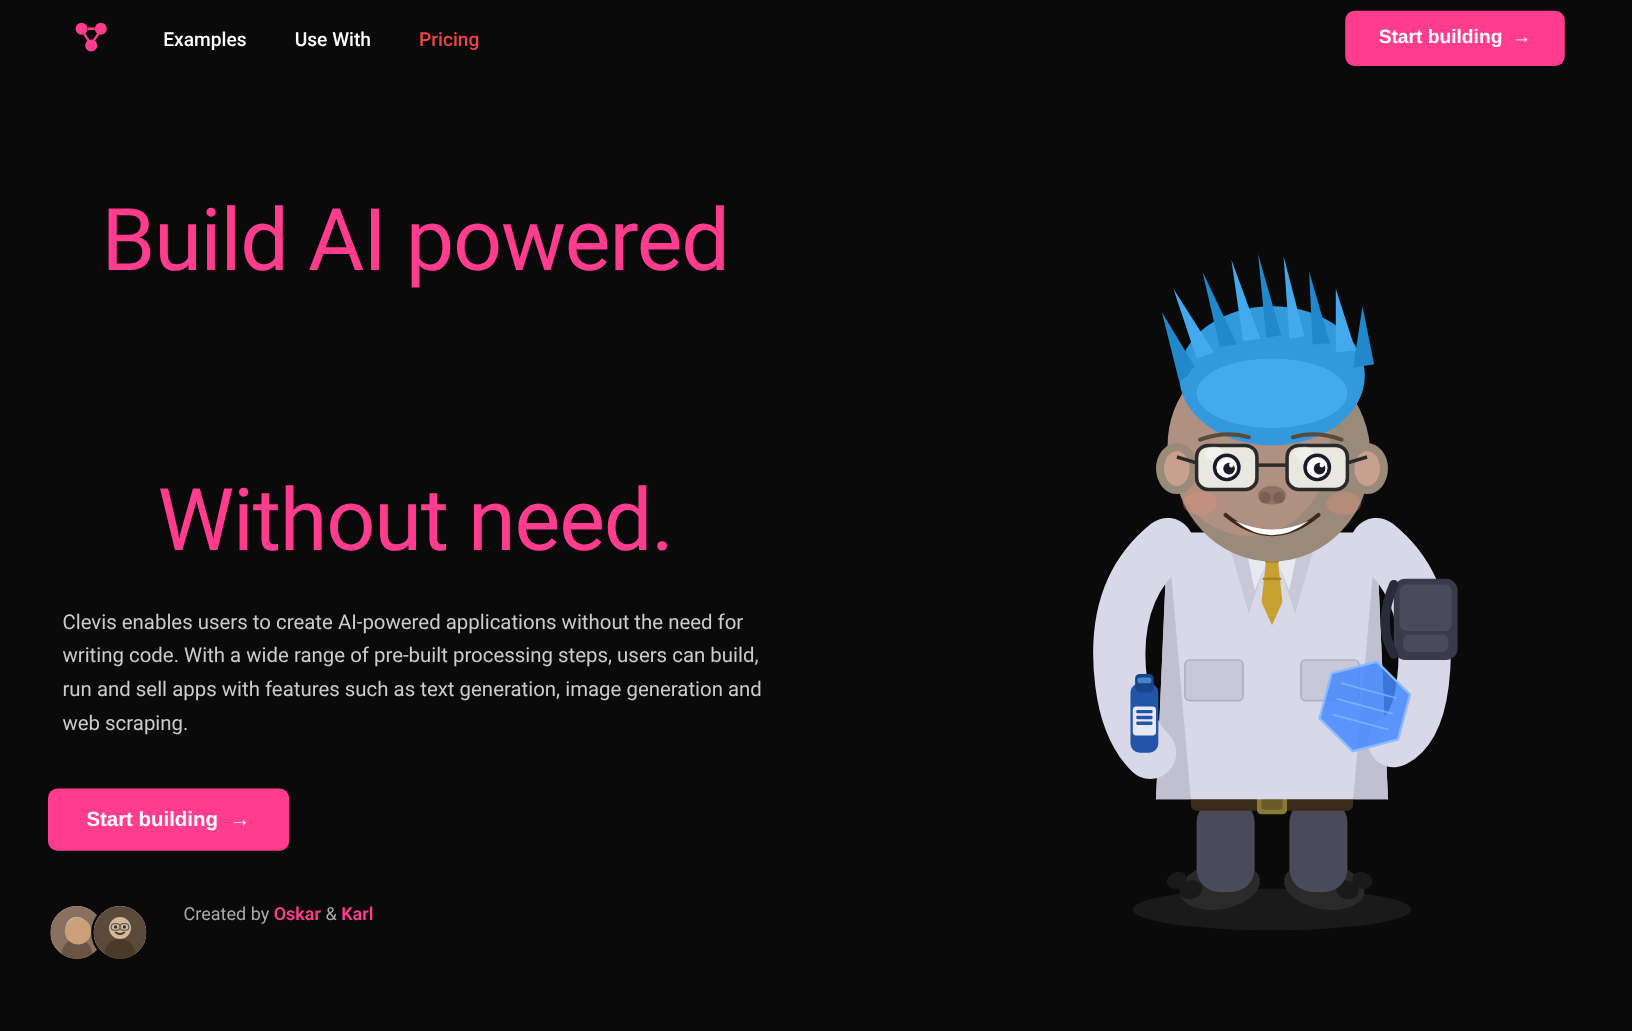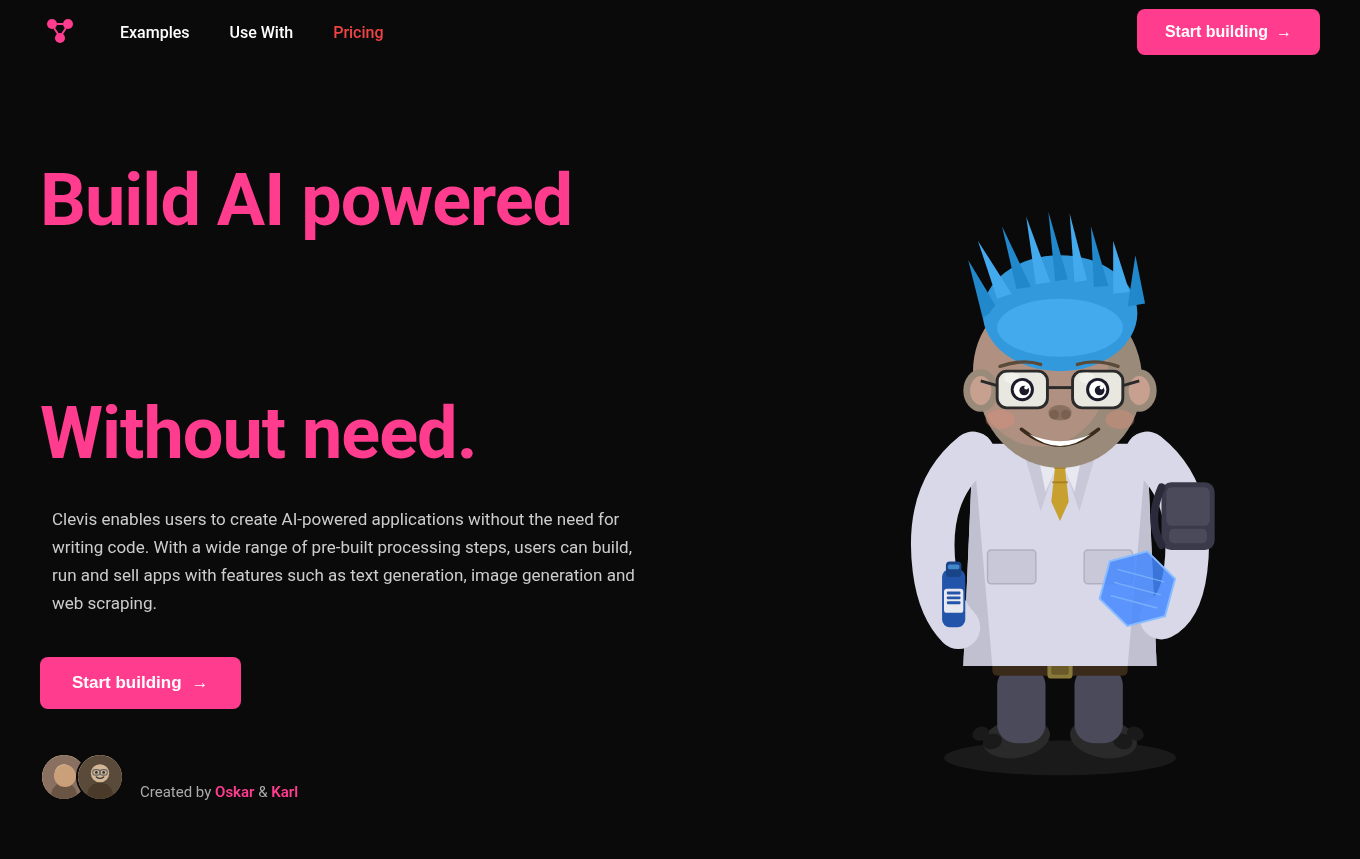--- a/index.html
+++ b/index.html
@@ -10,21 +10,21 @@
       font-family: -apple-system, BlinkMacSystemFont, 'Segoe UI', Roboto, sans-serif;
       min-height: 859px;
       overflow-x: hidden;
     }
 
     
     nav {
       display: flex;
       align-items: center;
       justify-content: space-between;
-      padding: 0 40px;
+      padding: 0 56px;
       height: 64px;
       background: #0a0a0a;
       position: relative;
       z-index: 10;
     }
 
     .nav-left {
       display: flex;
       align-items: center;
       gap: 40px;
@@ -77,25 +77,26 @@
       position: relative;
     }
 
     .hero-content {
       max-width: 650px;
       flex: 0 0 auto;
     }
 
     .hero-title {
       font-size: 72px;
-      font-weight: 700;
+      font-weight: 400;
       color: #ff3c8e;
       line-height: 1.08;
       margin-bottom: 32px;
       letter-spacing: -1px;
+      text-align: center;
     }
 
     .hero-desc {
       font-size: 17px;
       color: #ccc;
       line-height: 1.65;
       max-width: 600px;
       margin-bottom: 40px;
       margin-left: 12px;
     }
@@ -111,22 +112,22 @@
       cursor: pointer;
       display: inline-flex;
       align-items: center;
       gap: 10px;
       margin-bottom: 44px;
       text-decoration: none;
     }
 
     .creator-row {
       display: flex;
-      align-items: flex-end;
-      gap: 16px;
+      align-items: flex-start;
+      gap: 29px;
     }
 
     .avatars {
       display: flex;
       align-items: center;
     }
 
     .avatar {
       width: 48px;
       height: 48px;

